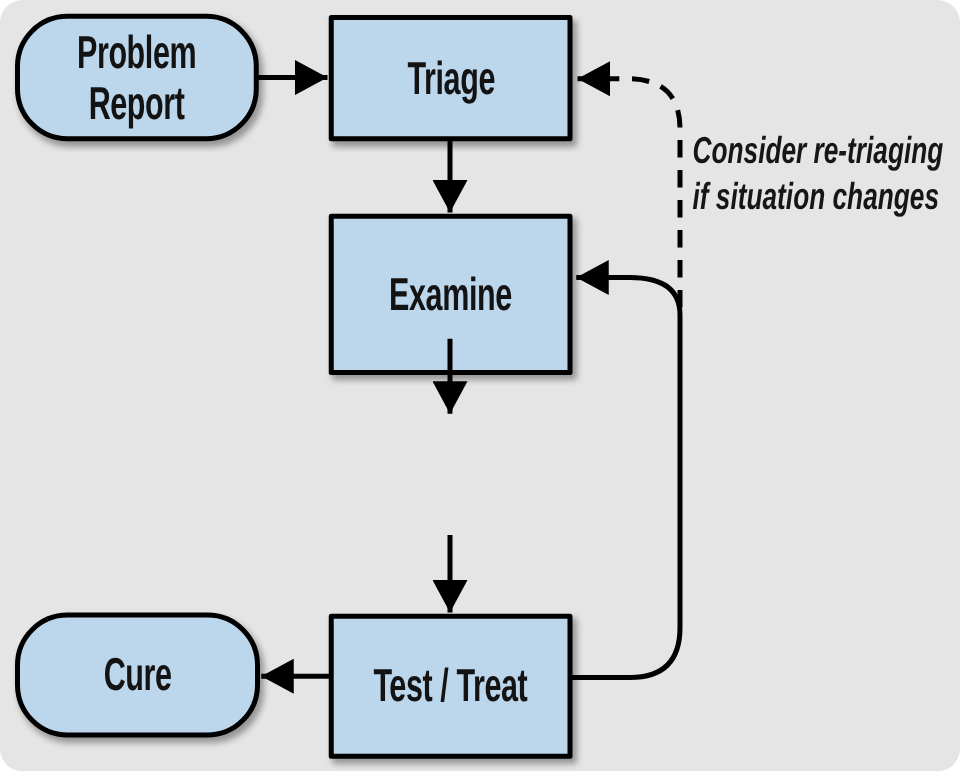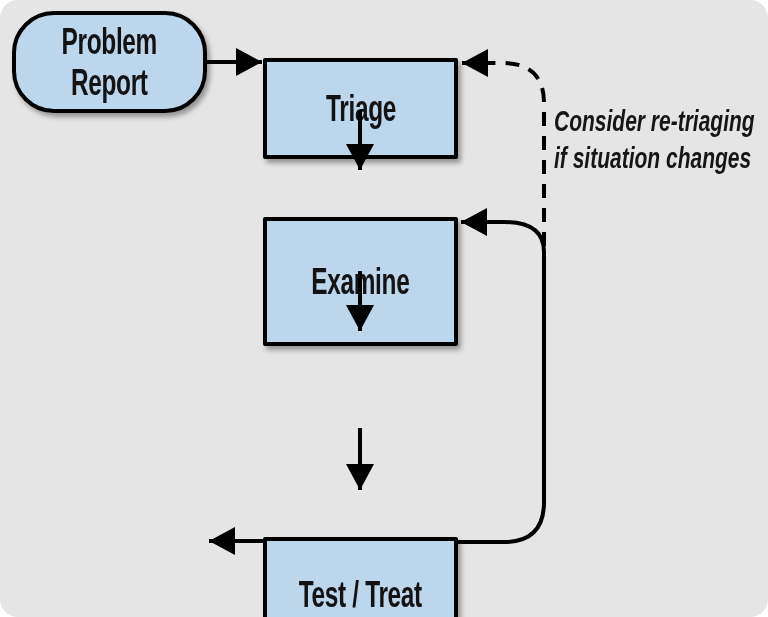--- a/index.html
+++ b/index.html
@@ -30,21 +30,21 @@
     box-sizing: border-box;
     background: #BCD6EC;
     border: 4px solid #000000;
     display: flex;
     align-items: center;
     justify-content: center;
     box-shadow: 3px 4px 5px rgba(0,0,0,0.35);
     z-index: 1;
   }
   .node.capsule { border-radius: 42px; }
-  .node.rect    { border-radius: 2px; margin-top: 46px; }
+  .node.rect    { border-radius: 2px; }
   .node-label {
     font-size: 37px;
     font-weight: bold;
     color: #131313;
     text-align: center;
     line-height: 1.12;
     white-space: nowrap;
     transform: scaleX(0.66);
     letter-spacing: -0.5px;
   }
@@ -89,20 +89,23 @@
 
   <div class="node rect" style="left:263px; top:171px; width:195px; height:129px;">
     <div class="node-label">Examine</div>
   </div>
 
 
   <div class="node rect" style="left:263px; top:491px; width:195px; height:116px;">
     <div class="node-label">Test / Treat</div>
   </div>
 
+  <div class="node capsule" style="left:12px; top:490px; width:196px; height:100px;">
+    <div class="node-label">Cure</div>
+  </div>
 
   <div class="annotation">
     <span>Consider re-triaging</span>
     <span>if situation changes</span>
   </div>
 
   <svg class="connector-layer" viewBox="0 0 768 617">
     <defs>
       <marker id="ah" markerWidth="27" markerHeight="28" refX="26" refY="14" orient="auto" markerUnits="userSpaceOnUse">
         <path d="M0,0 L26,14 L0,28 Z" fill="#000000"></path>

